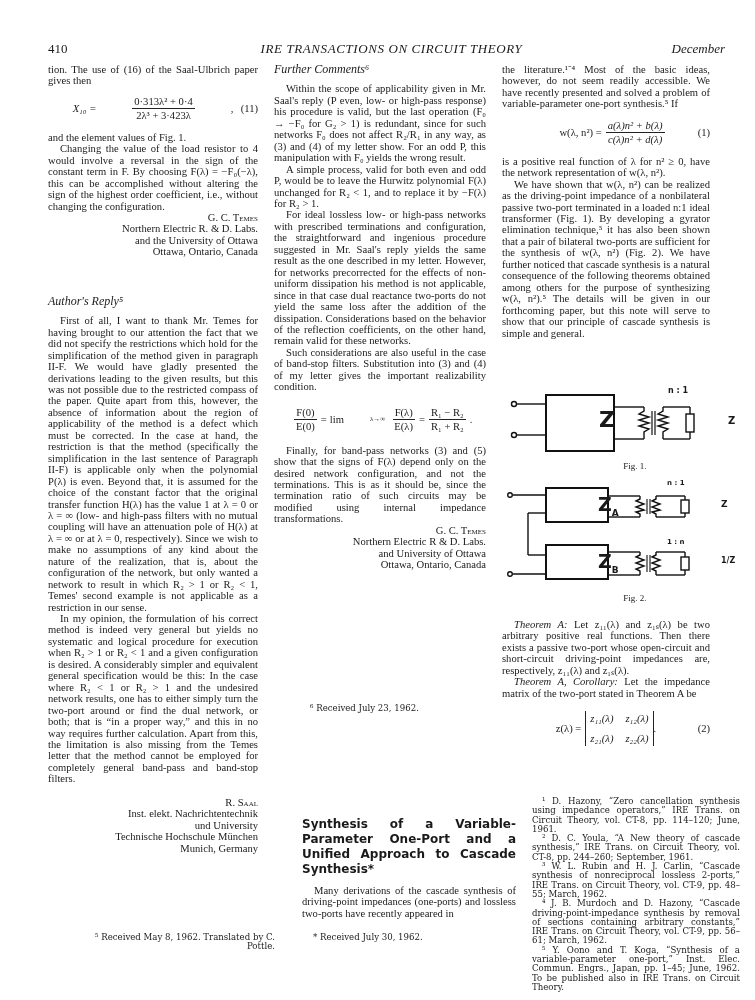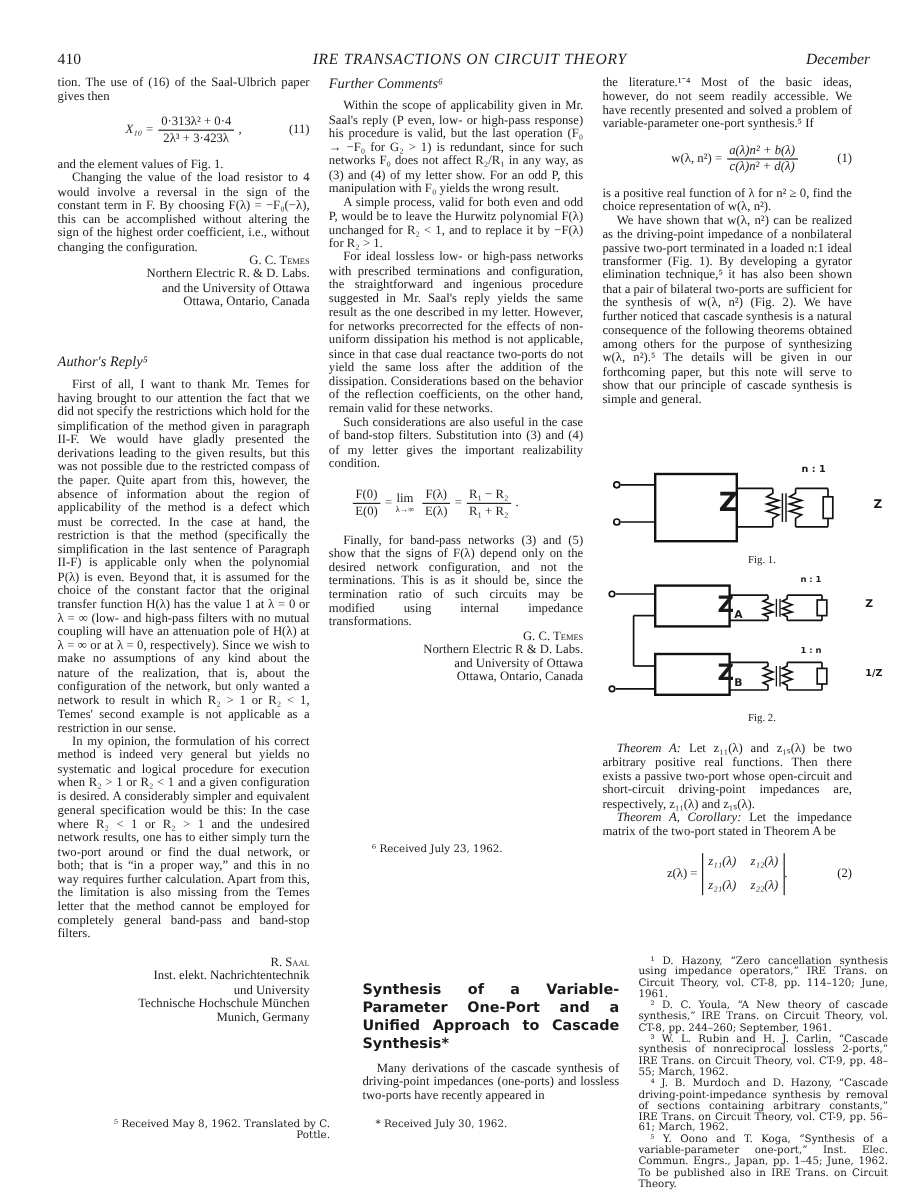--- a/index.html
+++ b/index.html
@@ -37,21 +37,21 @@
 <body>
 
 <div class="hdr">
   <span class="pg">410</span>
   <span class="jt">IRE TRANSACTIONS ON CIRCUIT THEORY</span>
   <span class="mo">December</span>
 </div>
 
 <div class="col c1">
   <p>tion. The use of (16) of the Saal-Ulbrich paper gives then</p>
-  <div class="eq" style="margin:9px 0 10px;">
+  <div class="eq" style="margin:9px 0 10px;gap:32px;">
     <span style="font-style:italic;">X₁₀ =</span>
     <span class="frac">
       <span class="n">0·313λ² + 0·4</span>
       <span class="d">2λ³ + 3·423λ</span>
     </span>
     <span>,</span>
     <span class="num">(11)</span>
   </div>
   <p>and the element values of Fig. 1.</p>
   <p class="ind">Changing the value of the load resistor to 4 would involve a reversal in the sign of the constant term in F. By choosing F(λ) = −F₀(−λ), this can be accomplished without altering the sign of the highest order coefficient, i.e., without changing the configuration.</p>
@@ -80,21 +80,21 @@
   <p class="ind">Within the scope of applicability given in Mr. Saal's reply (P even, low- or high-pass response) his procedure is valid, but the last operation (F₀ → −F₀ for G₂ &gt; 1) is redundant, since for such networks F₀ does not affect R₂/R₁ in any way, as (3) and (4) of my letter show. For an odd P, this manipulation with F₀ yields the wrong result.</p>
   <p class="ind">A simple process, valid for both even and odd P, would be to leave the Hurwitz polynomial F(λ) unchanged for R₂ &lt; 1, and to replace it by −F(λ) for R₂ &gt; 1.</p>
   <p class="ind">For ideal lossless low- or high-pass networks with prescribed terminations and configuration, the straightforward and ingenious procedure suggested in Mr. Saal's reply yields the same result as the one described in my letter. However, for networks precorrected for the effects of non-uniform dissipation his method is not applicable, since in that case dual reactance two-ports do not yield the same loss after the addition of the dissipation. Considerations based on the behavior of the reflection coefficients, on the other hand, remain valid for these networks.</p>
   <p class="ind">Such considerations are also useful in the case of band-stop filters. Substitution into (3) and (4) of my letter gives the important realizability condition.</p>
   <div class="eq" style="margin:14px 0 12px; justify-content:flex-start; padding-left:16px;">
     <span class="frac">
       <span class="n">F(0)</span>
       <span class="d">E(0)</span>
     </span>
     <span>=</span>
-    <span style="display:inline-flex; flex-direction:column; align-items:center; margin:0 3px;">
+    <span style="display:inline-flex; flex-direction:row; align-items:center; margin:0 3px;gap:26px;">
       <span>lim</span>
       <span style="font-size:7px; line-height:7px;">λ→∞</span>
     </span>
     <span class="frac">
       <span class="n">F(λ)</span>
       <span class="d">E(λ)</span>
     </span>
     <span>=</span>
     <span class="frac">
       <span class="n">R₁ − R₂</span>
@@ -121,21 +121,21 @@
 <div class="col c3">
   <p>the literature.¹⁻⁴ Most of the basic ideas, however, do not seem readily accessible. We have recently presented and solved a problem of variable-parameter one-port synthesis.⁵ If</p>
   <div class="eq" style="margin:10px 0 10px; padding-left:16px;">
     <span style="">w(λ, n²) =</span>
     <span class="frac" style="font-style:italic;">
       <span class="n">a(λ)n² + b(λ)</span>
       <span class="d">c(λ)n² + d(λ)</span>
     </span>
     <span class="num">(1)</span>
   </div>
-  <p>is a positive real function of λ for n² ≥ 0, find the choice representation of w(λ, n²).</p>
+  <p>is a positive real function of λ for n² ≥ 0, have the network representation of w(λ, n²).</p>
   <p class="ind">We have shown that w(λ, n²) can be realized as the driving-point impedance of a nonbilateral passive two-port terminated in a loaded n:1 ideal transformer (Fig. 1). By developing a gyrator elimination technique,⁵ it has also been shown that a pair of bilateral two-ports are sufficient for the synthesis of w(λ, n²) (Fig. 2). We have further noticed that cascade synthesis is a natural consequence of the following theorems obtained among others for the purpose of synthesizing w(λ, n²).⁵ The details will be given in our forthcoming paper, but this note will serve to show that our principle of cascade synthesis is simple and general.</p>
 </div>
 
 <div class="fig" style="left:500px; top:385px; width:210px; height:90px;">
   <svg width="210" height="72" viewBox="0 0 210 72">
     <g fill="none" stroke="#111" stroke-width="1.4">
       <circle cx="14" cy="19" r="2.5"></circle>
       <circle cx="14" cy="50" r="2.5"></circle>
       <line x1="17" y1="19" x2="46" y2="19"></line>
       <line x1="17" y1="50" x2="46" y2="50"></line>

